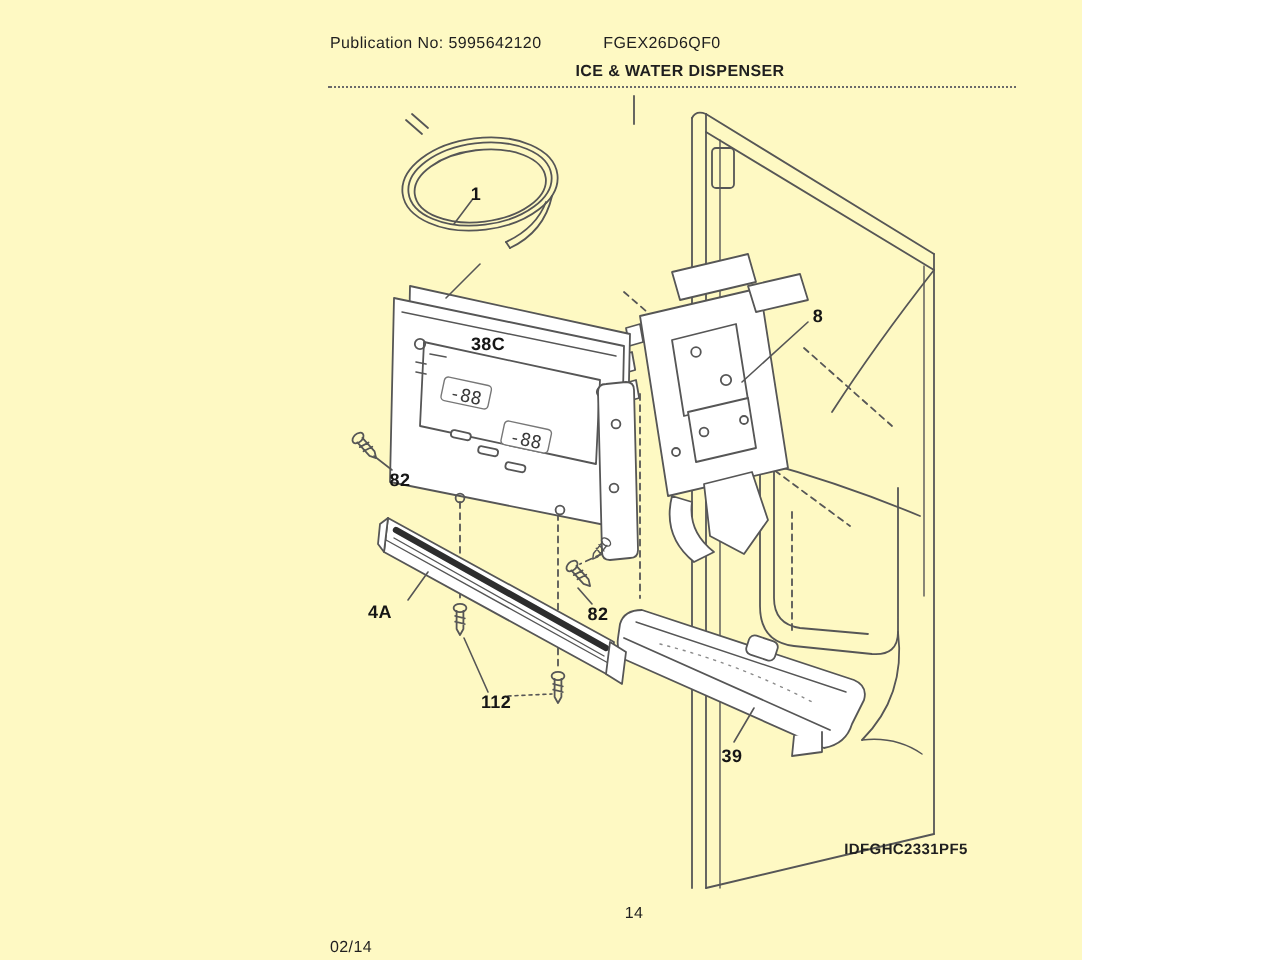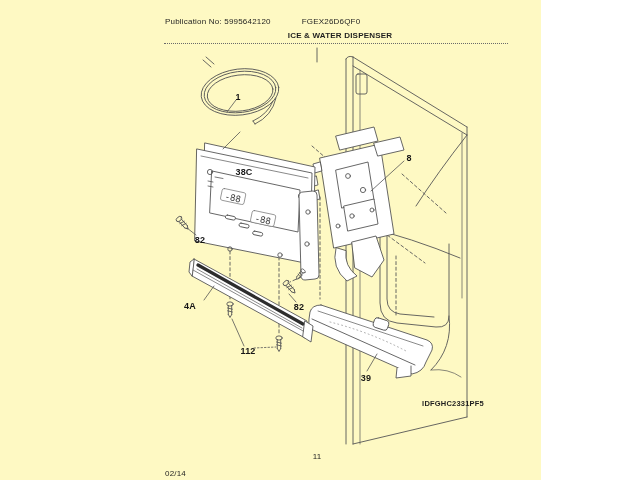--- a/index.html
+++ b/index.html
@@ -178,18 +178,18 @@
 
   <div class="callout" style="left:238px;top:97px;">1</div>
   <div class="callout" style="left:244px;top:127px;margin-top:45px;">38C</div>
   <div class="callout" style="left:200px;top:240px;">82</div>
   <div class="callout" style="left:190px;top:306px;">4A</div>
   <div class="callout" style="left:248px;top:351px;">112</div>
   <div class="callout" style="left:299px;top:307px;">82</div>
   <div class="callout" style="left:409px;top:158px;">8</div>
   <div class="callout" style="left:366px;top:378px;">39</div>
 
-  <div class="txt ctr bold" id="idcode" style="left:433px;top:399px;">IDFGHC2331PF5</div>
+  <div class="txt ctr bold" id="idcode" style="left:433px;top:420px;">IDFGHC2331PF5</div>
 
   <div class="txt" style="left:165px;top:469px;">02/14</div>
-  <div class="txt ctr" style="left:317px;top:452px;">11</div>
+  <div class="txt ctr" style="left:317px;top:452px;">14</div>
 
 </div>
 
 </body></html>

